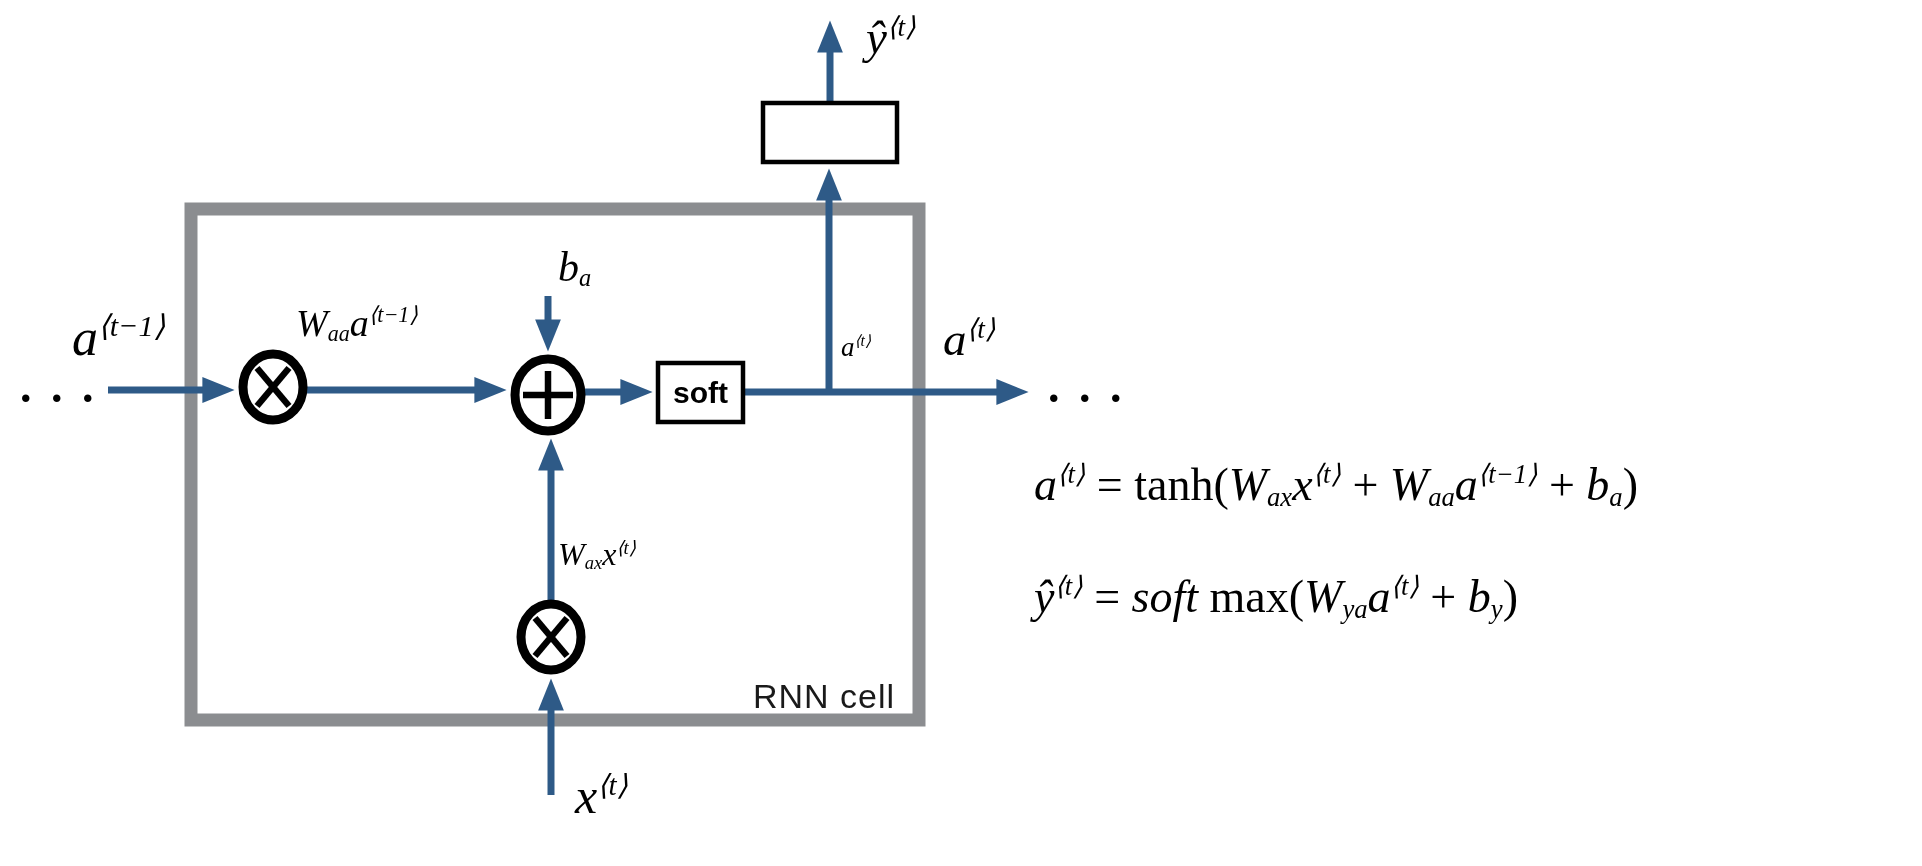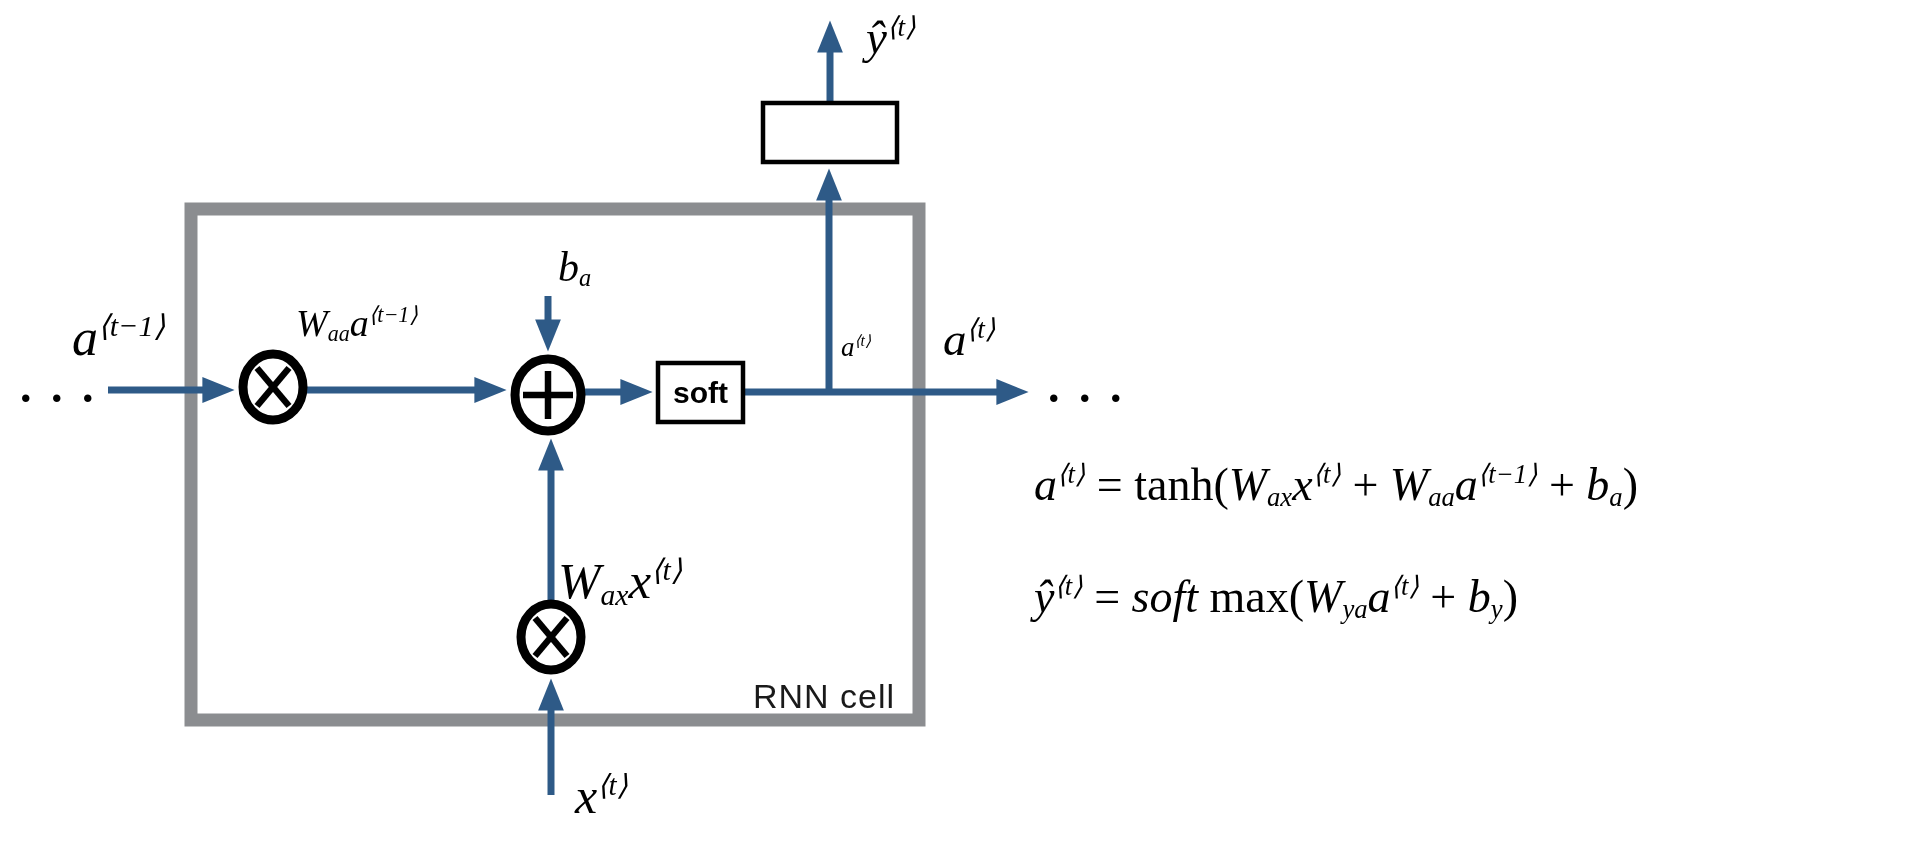--- a/index.html
+++ b/index.html
@@ -86,21 +86,21 @@
 
   <div class="opbox" style="left:658px;top:363px;width:85px;height:59px;">soft</div>
 
 
   <div class="lbl" style="left:841px;top:332px;font-size:27px;"><span class="mk-n">a</span><span class="mk-sup">⟨t⟩</span></div>
 
   <div class="lbl" style="left:943px;top:312px;font-size:47px;"><span class="mk-n">a</span><span class="mk-sup">⟨t⟩</span></div>
 
   <div class="lbl" style="left:866px;top:10px;font-size:47px;"><span class="mk-n">ŷ</span><span class="mk-sup">⟨t⟩</span></div>
 
-  <div class="lbl" style="left:558px;top:552px;font-size:51px;"><span class="mk-n">W</span><span class="mk-sub">ax</span><span class="mk-n">x</span><span class="mk-sup">⟨t⟩</span></div>
+  <div class="lbl" style="left:558px;top:536px;font-size:32px;"><span class="mk-n">W</span><span class="mk-sub">ax</span><span class="mk-n">x</span><span class="mk-sup">⟨t⟩</span></div>
 
   <div class="lbl" style="left:575px;top:768px;font-size:50px;text-align:right;"><span class="mk-n">x</span><span class="mk-sup">⟨t⟩</span></div>
 
   <div class="cell-caption" style="left:753px;top:677px;">RNN cell</div>
 
   <div class="eq" style="left:1028px;top:458px;"><span class="mk-n">a</span><span class="mk-sup">⟨t⟩</span><span class="mk-u"> = </span><span class="mk-u">tanh(</span><span class="mk-n">W</span><span class="mk-sub">ax</span><span class="mk-n">x</span><span class="mk-sup">⟨t⟩</span><span class="mk-u"> + </span><span class="mk-n">W</span><span class="mk-sub">aa</span><span class="mk-n">a</span><span class="mk-sup">⟨t−1⟩</span><span class="mk-u"> + </span><span class="mk-n">b</span><span class="mk-sub">a</span><span class="mk-u">)</span></div>
 
   <div class="eq" style="left:1028px;top:570px;"><span class="mk-n">ŷ</span><span class="mk-sup">⟨t⟩</span><span class="mk-u"> = </span><span class="mk-n">soft</span><span class="mk-u"> max(</span><span class="mk-n">W</span><span class="mk-sub">ya</span><span class="mk-n">a</span><span class="mk-sup">⟨t⟩</span><span class="mk-u"> + </span><span class="mk-n">b</span><span class="mk-sub">y</span><span class="mk-u">)</span></div>
 
 </div>

